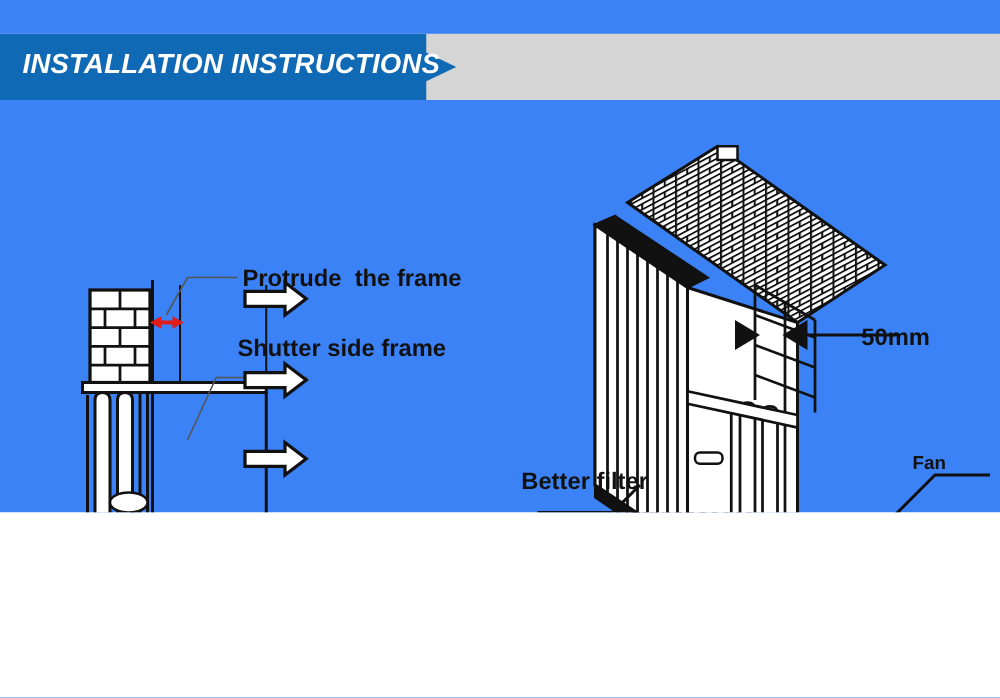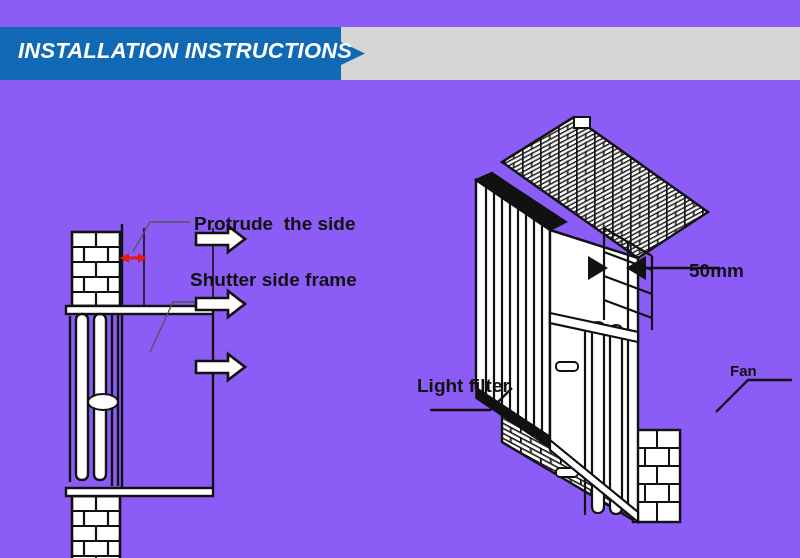--- a/index.html
+++ b/index.html
@@ -7,22 +7,22 @@
     margin: 0;
     padding: 0;
     background: #ffffff;
   }
   body {
     font-family: "Liberation Sans", sans-serif;
   }
   #page {
     position: relative;
     width: 800px;
-    height: 558px;
-    background: #8b5cf6;
+    height: 410px;
+    background: #3b82f6;
     overflow: hidden;
   }
 
   
   .header-band {
     position: absolute;
     left: 0;
     top: 27px;
     width: 800px;
     height: 53px;
@@ -297,25 +297,25 @@
           <path d="M430,330 L490,330 L512,308"></path>
         </g>
 
         <g stroke="#111111" stroke-width="2.4" fill="none">
           <path d="M792,300 L748,300 L716,332"></path>
         </g>
       </g>
 
     </svg>
 
-    <div class="lbl lbl-protrude">Protrude  the side</div>
+    <div class="lbl lbl-protrude">Protrude  the frame</div>
 
     <div class="lbl lbl-shutter">Shutter side frame</div>
 
 
     <div class="lbl lbl-50mm">50mm</div>
 
-    <div class="lbl lbl-filter">Light filter</div>
+    <div class="lbl lbl-filter">Better filter</div>
 
     <div class="lbl lbl-fan">Fan</div>
   </div>
 
 </div>
 
 </body></html>

